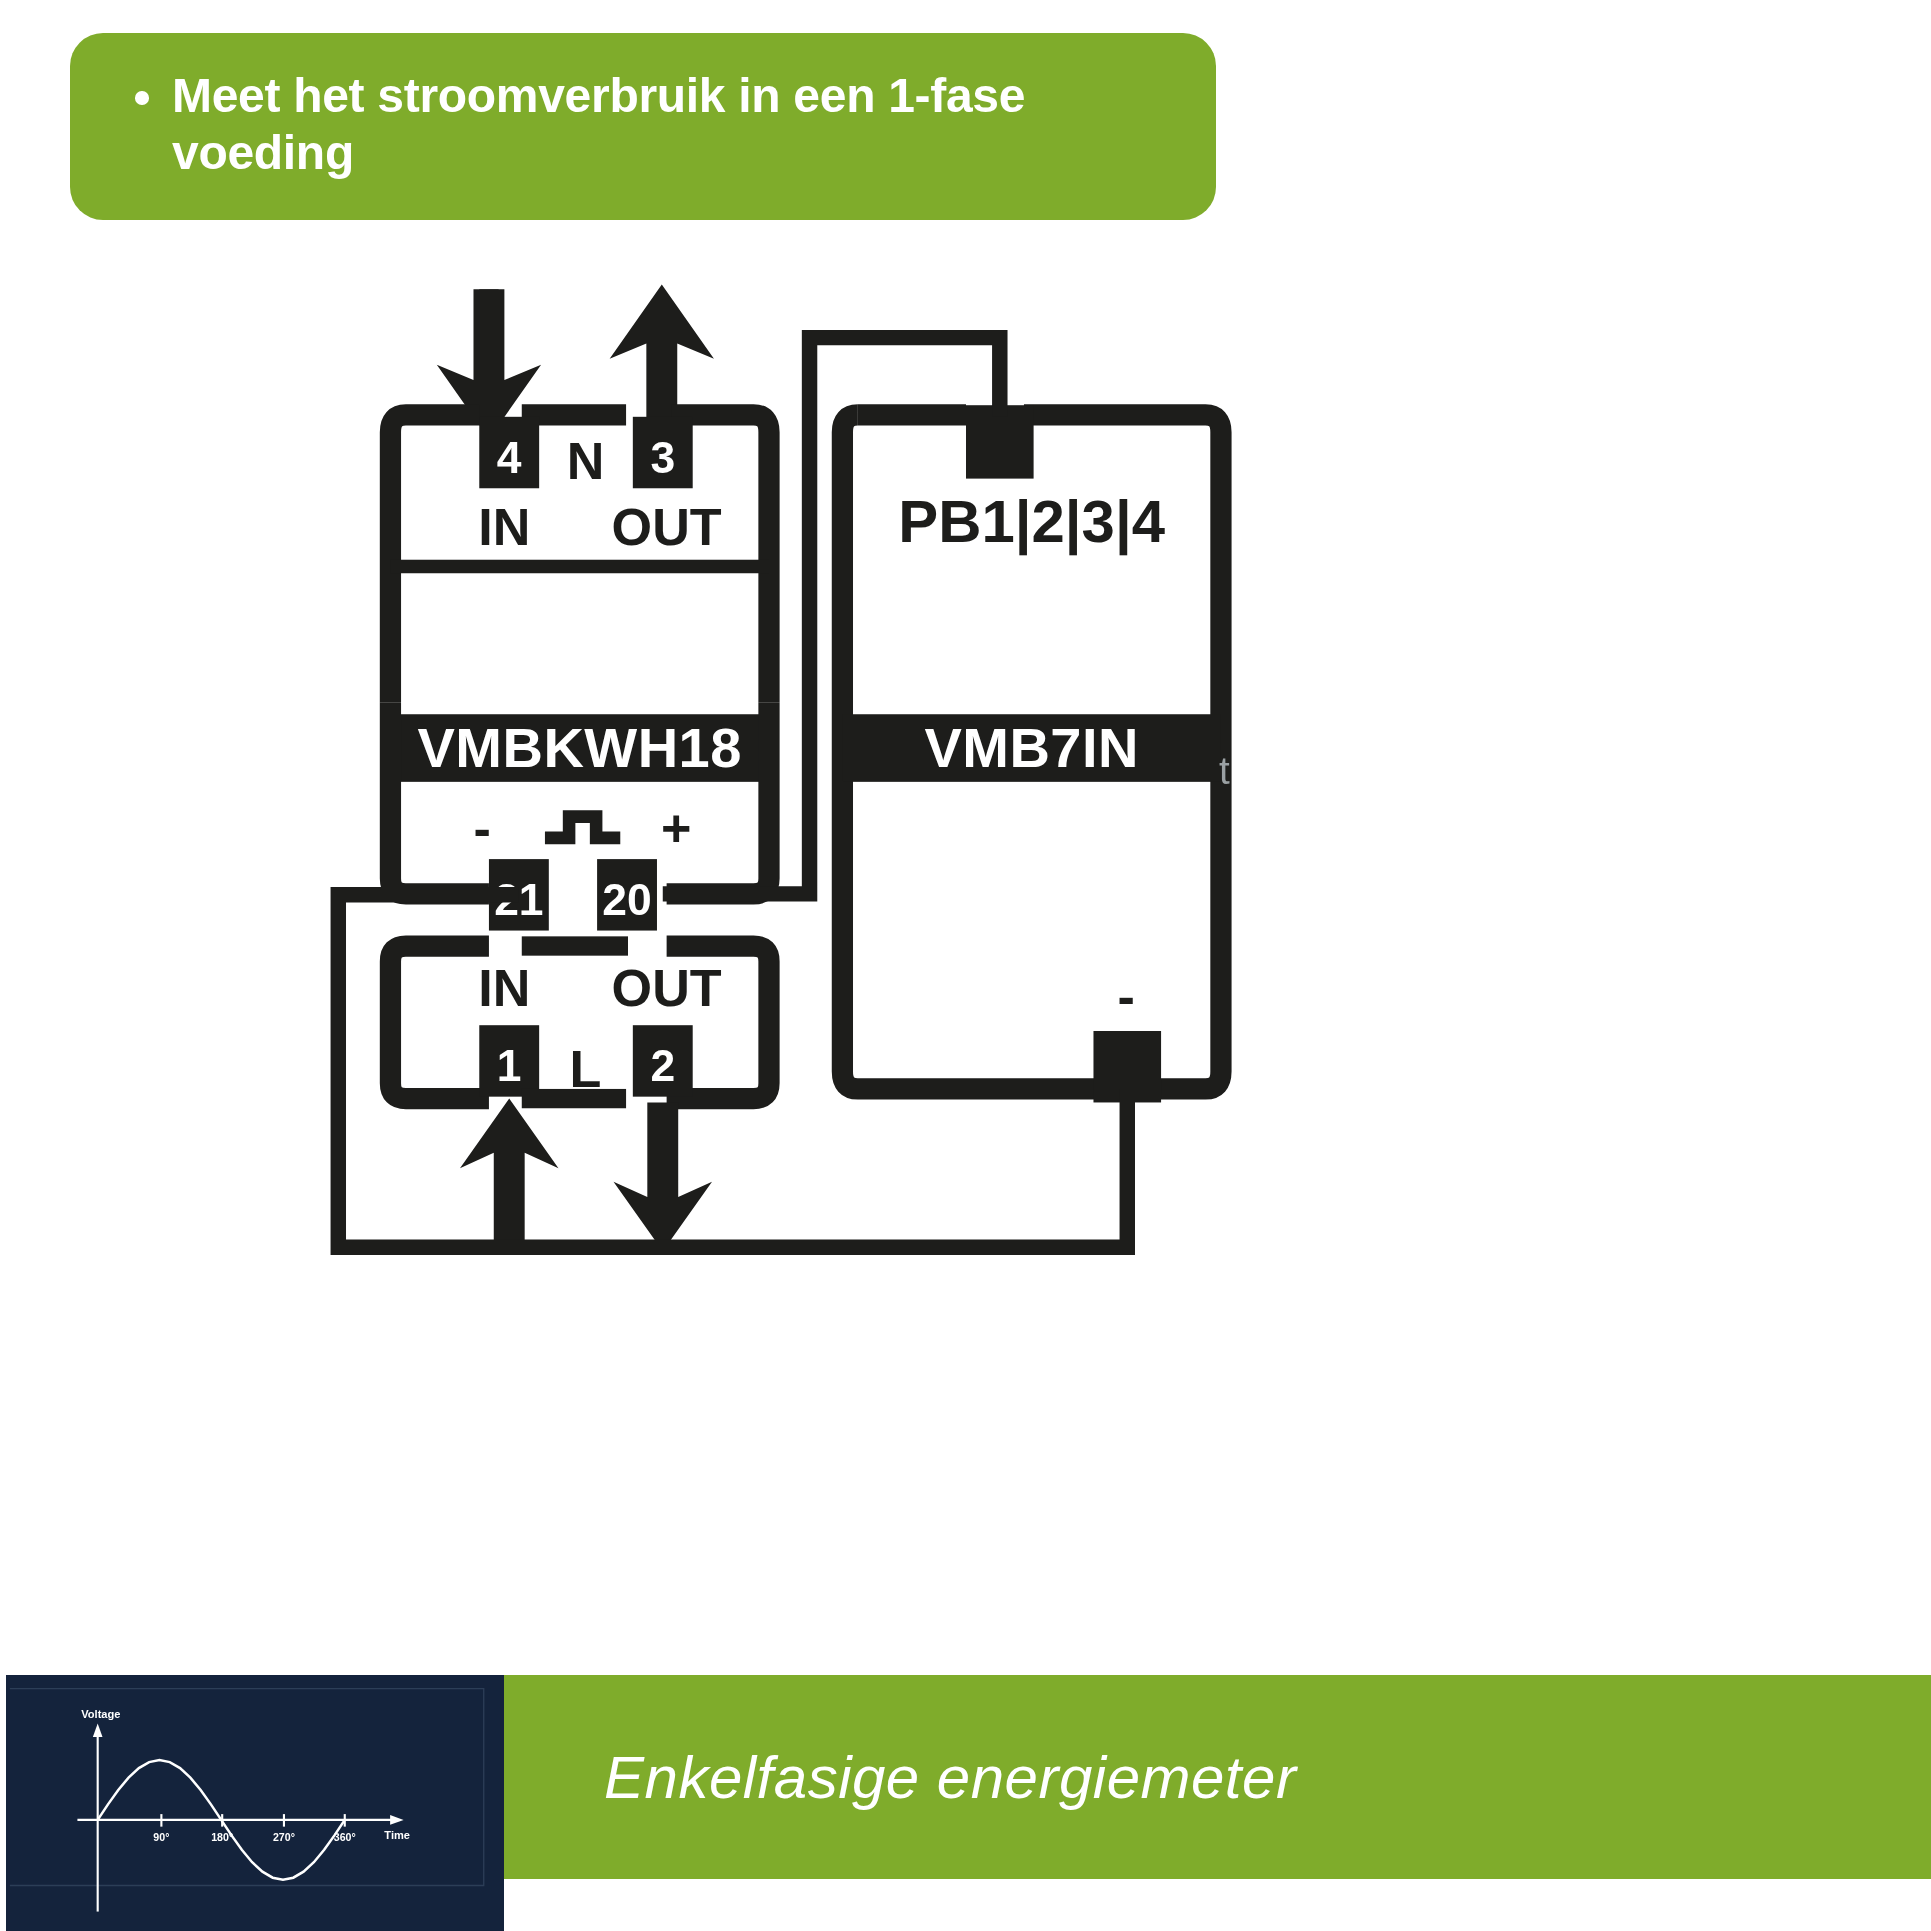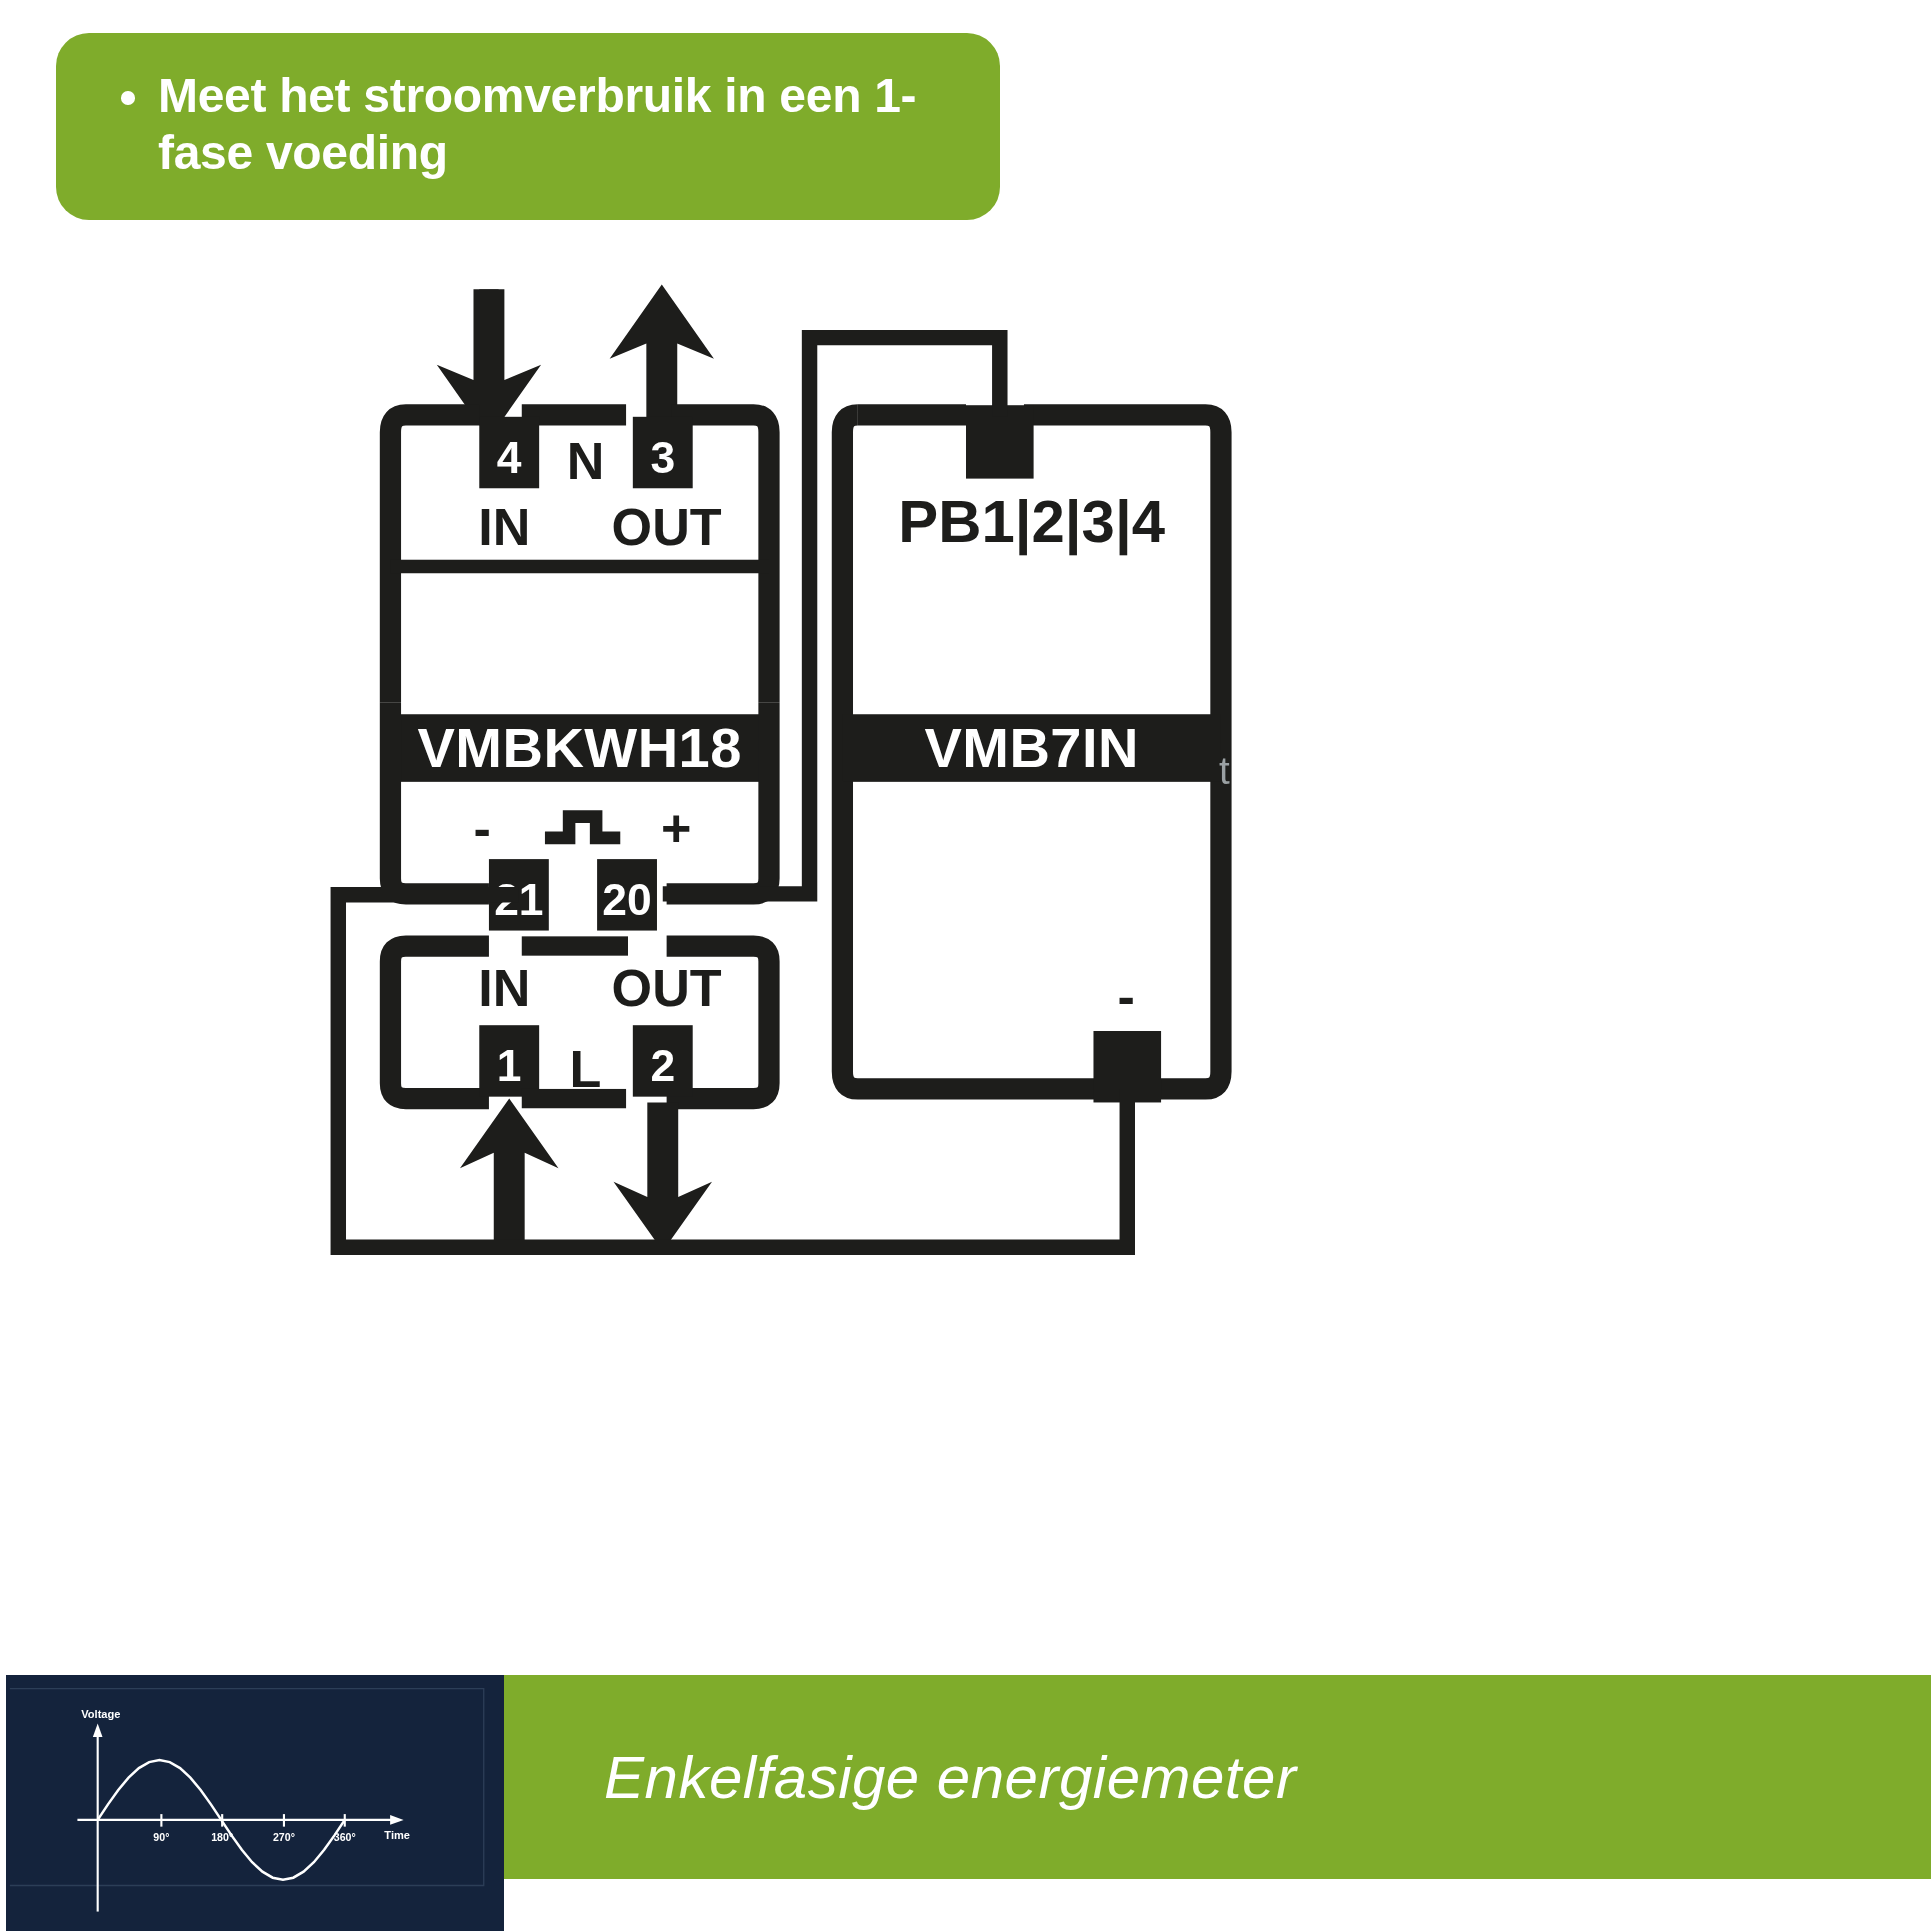--- a/index.html
+++ b/index.html
@@ -11,23 +11,23 @@
     height: 1931px;
     background: #ffffff;
     font-family: "Liberation Sans", sans-serif;
     overflow: hidden;
     position: relative;
   }
 
   
   #feature-callout {
     position: absolute;
-    left: 56px;
+    left: 70px;
     top: 33px;
-    width: 944px;
+    width: 1146px;
     box-sizing: border-box;
     background: #7fac2b;
     border-radius: 33px;
     padding: 35px 42px 39px 42px;
   }
   #feature-list {
     margin: 0;
     padding: 0;
     list-style: none;
   }

